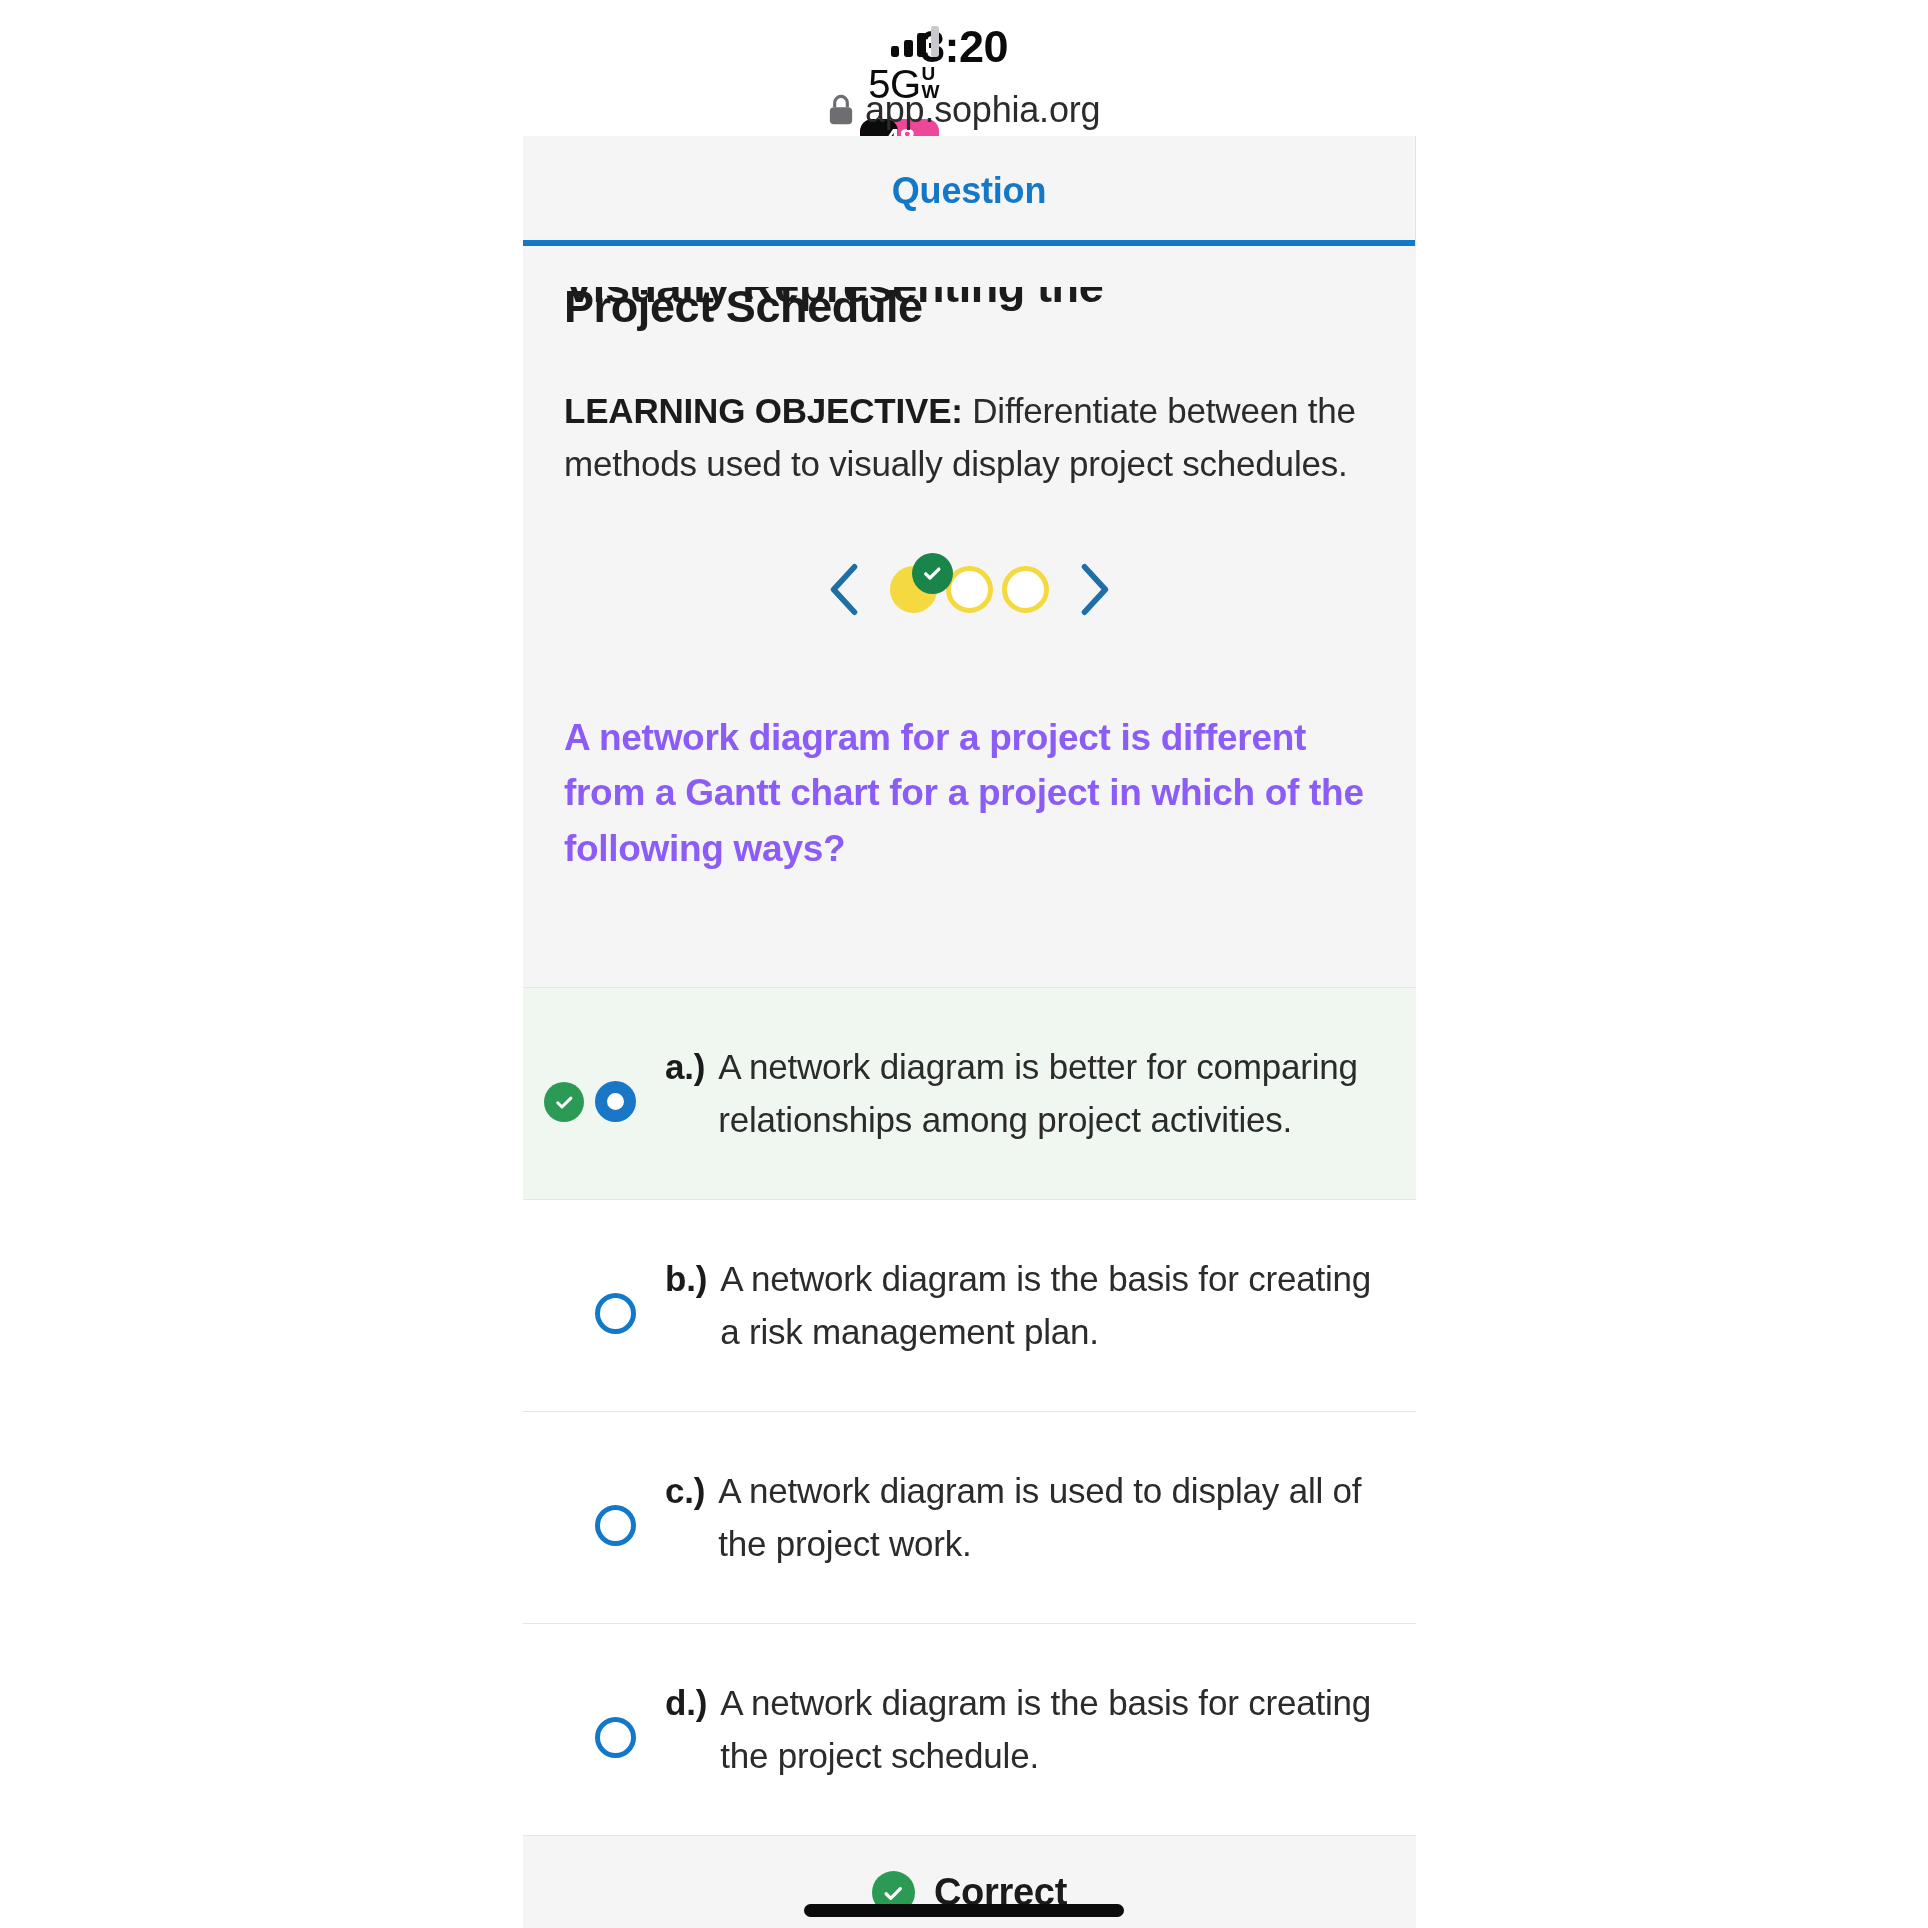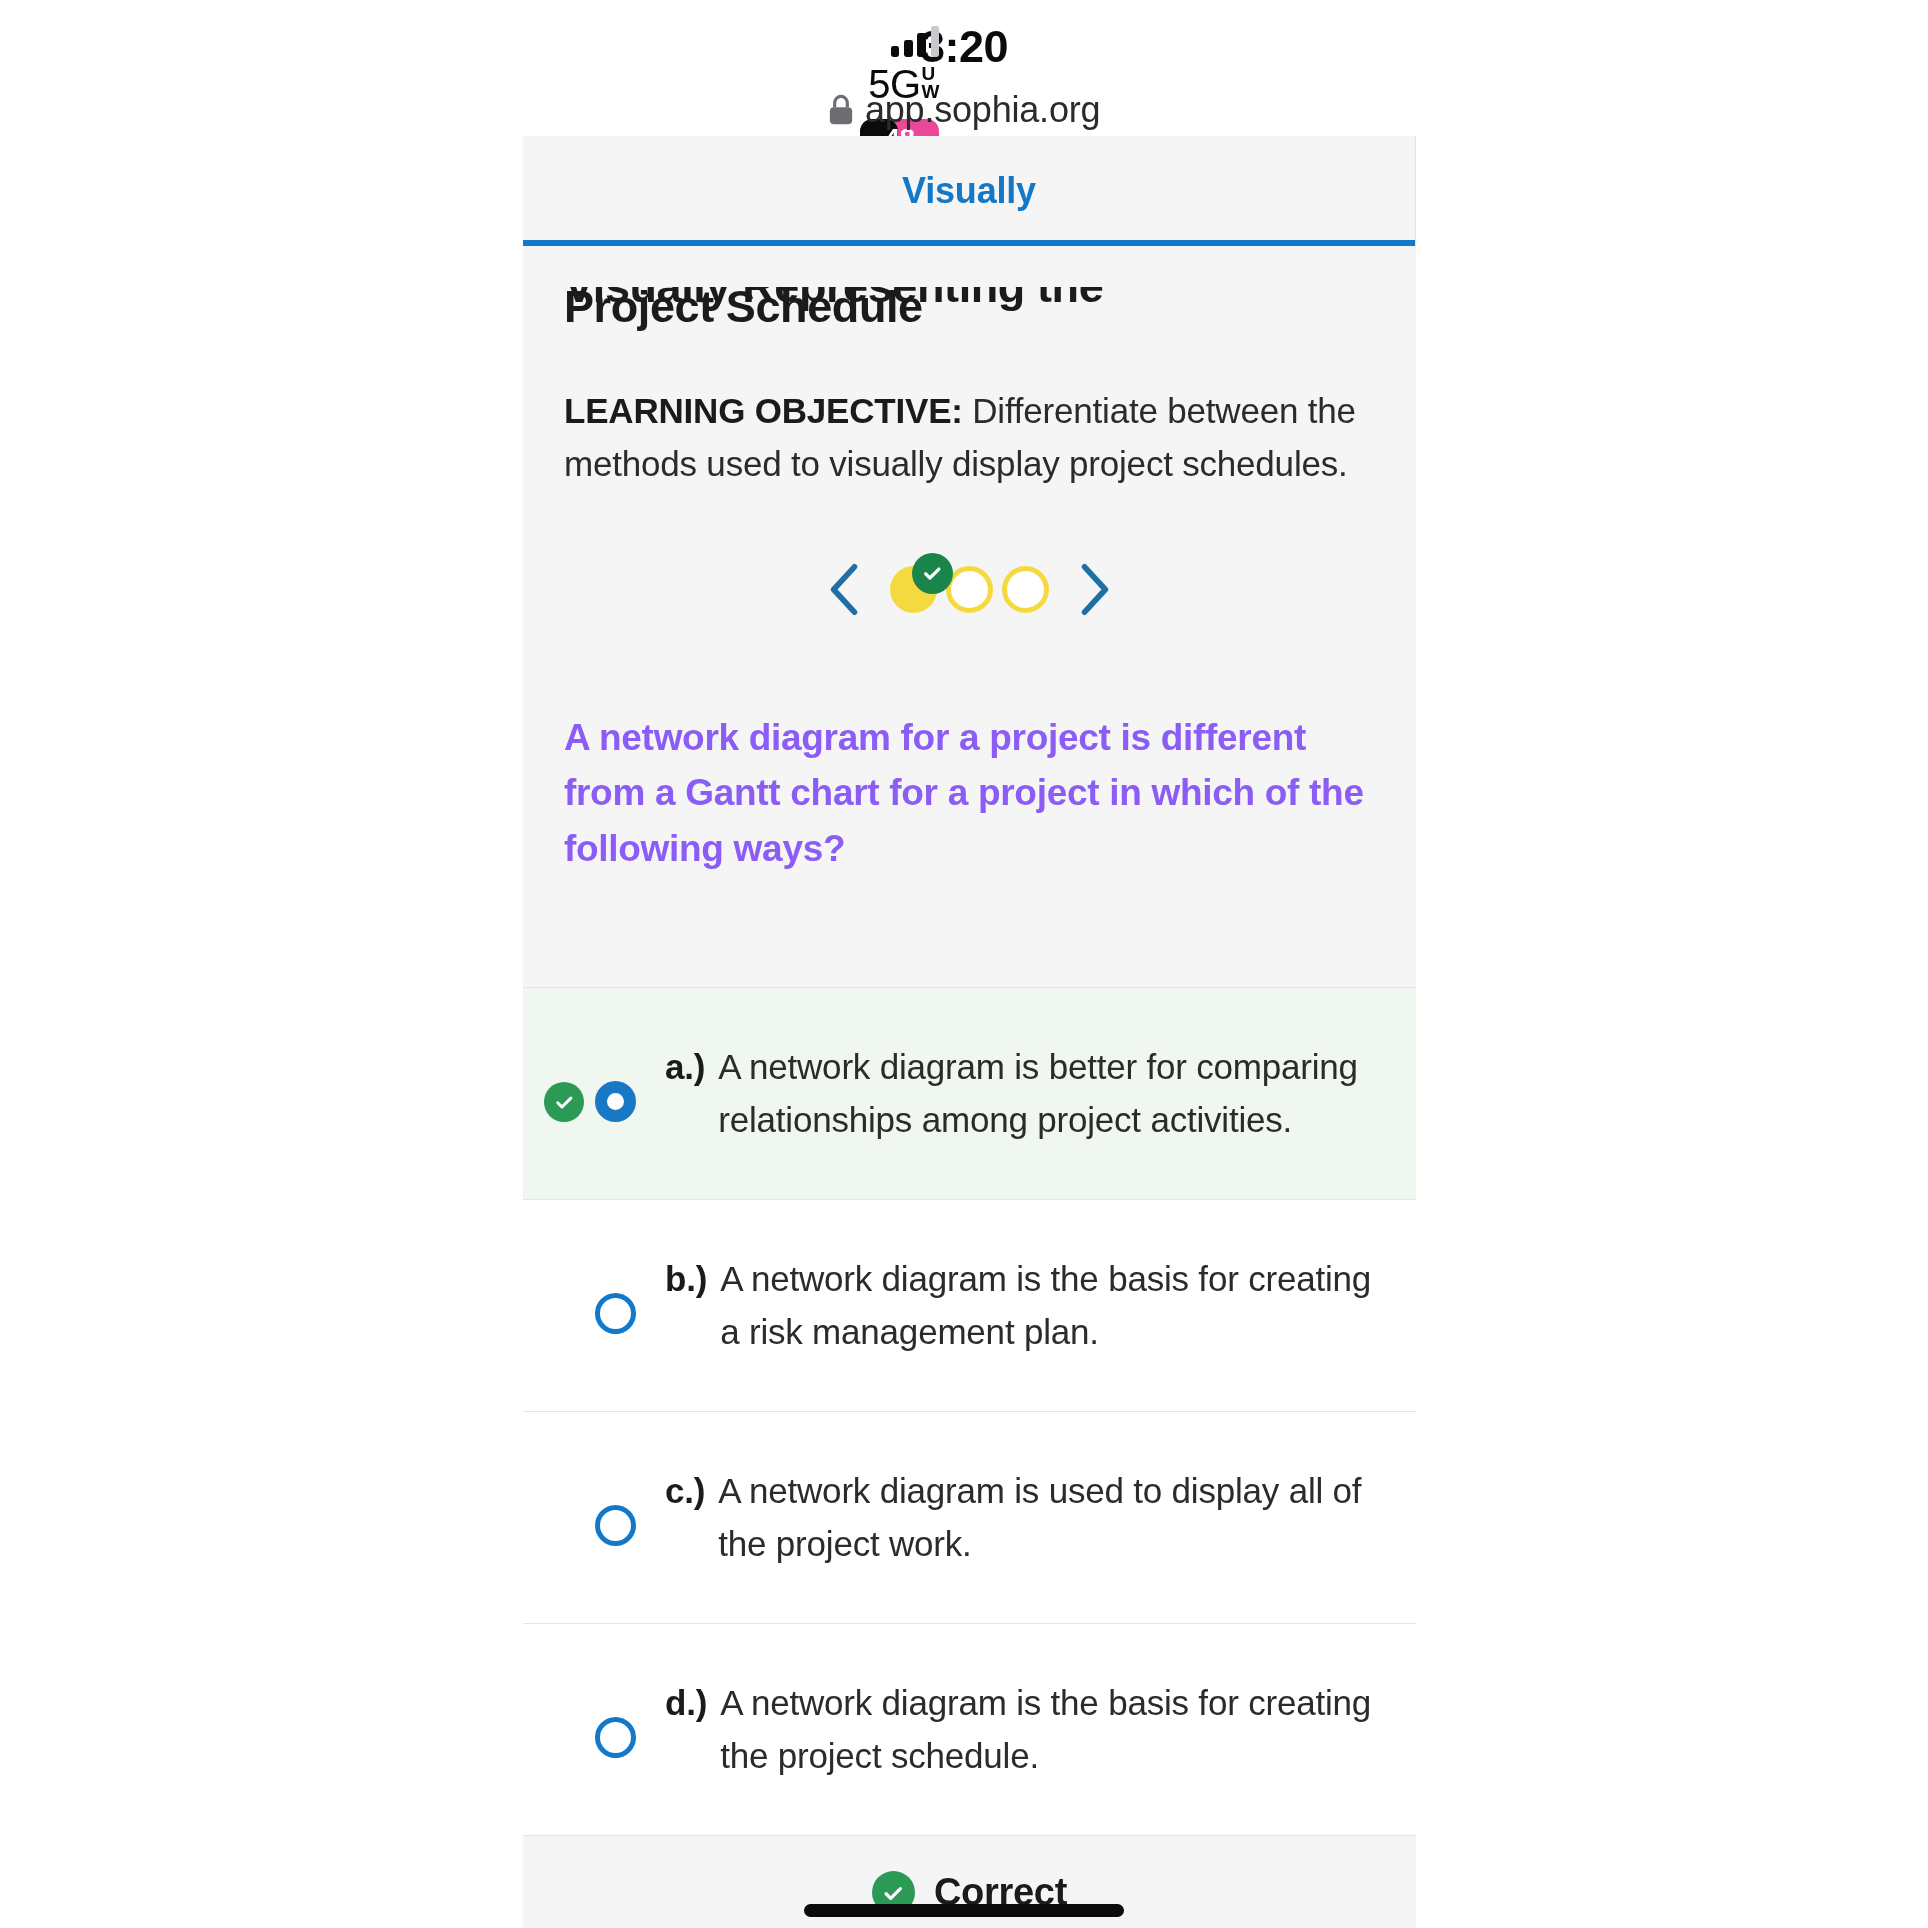--- a/index.html
+++ b/index.html
@@ -412,21 +412,21 @@
     <rect x="1" y="7" width="12" height="9.2" rx="2.2" fill="#6d6d72"></rect>
     <path d="M3.6 7V4.6a3.4 3.4 0 016.8 0V7" fill="none" stroke="#6d6d72" stroke-width="1.7"></path>
   </svg>
   <span class="url-text">app.sophia.org</span>
 </div>
 
 <div class="viewport">
 
   <div class="tabs">
     <div class="tab active">
-      <span>Visually</span>
+      <span>Question</span>
     </div>
   </div>
 
   <div class="content">
 
     <div class="title-mask"></div>
 
     <div class="header-panel">
       <h1 class="lesson-title">
         <span>Visually Representing the</span>

